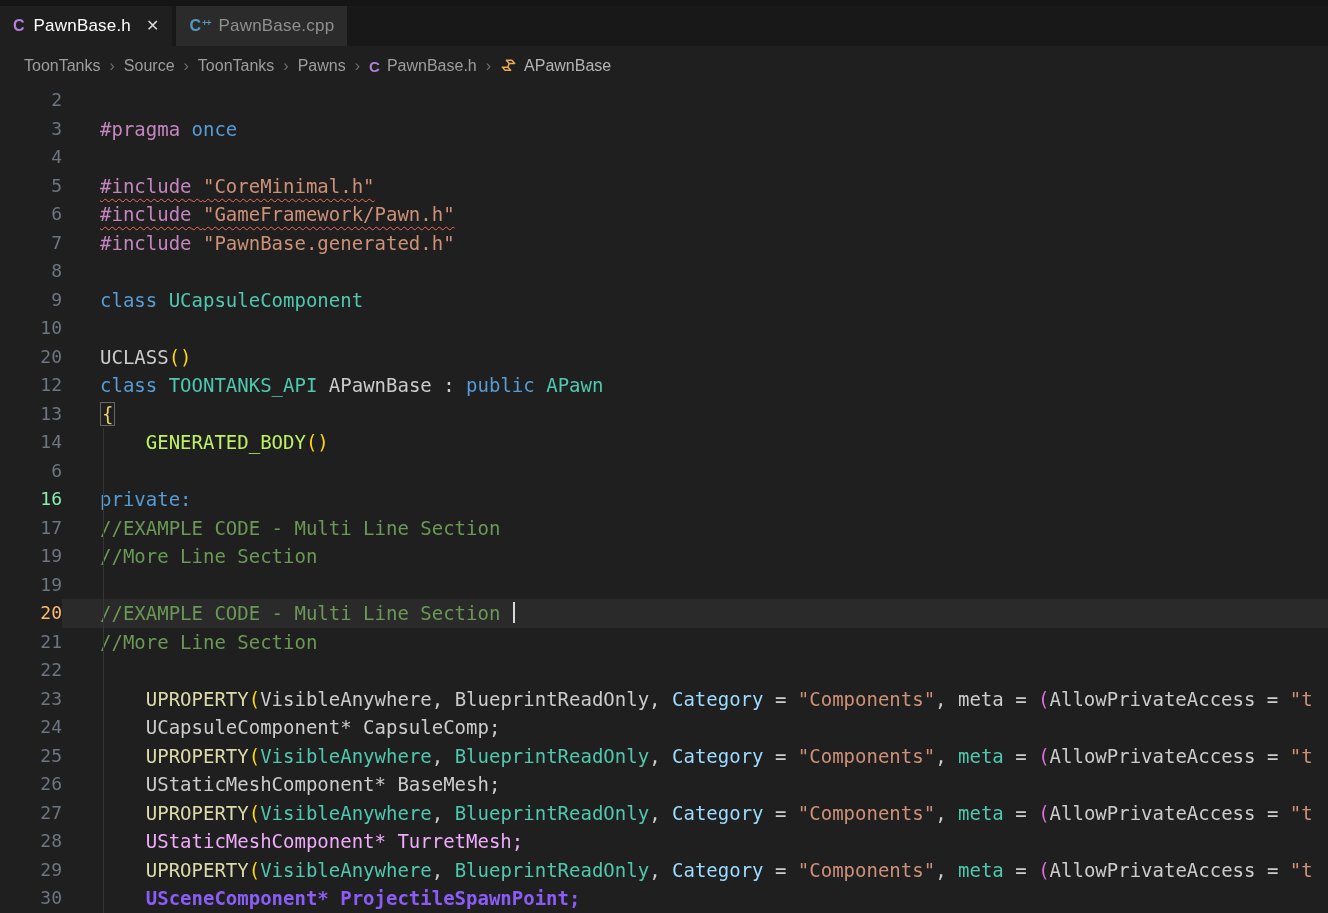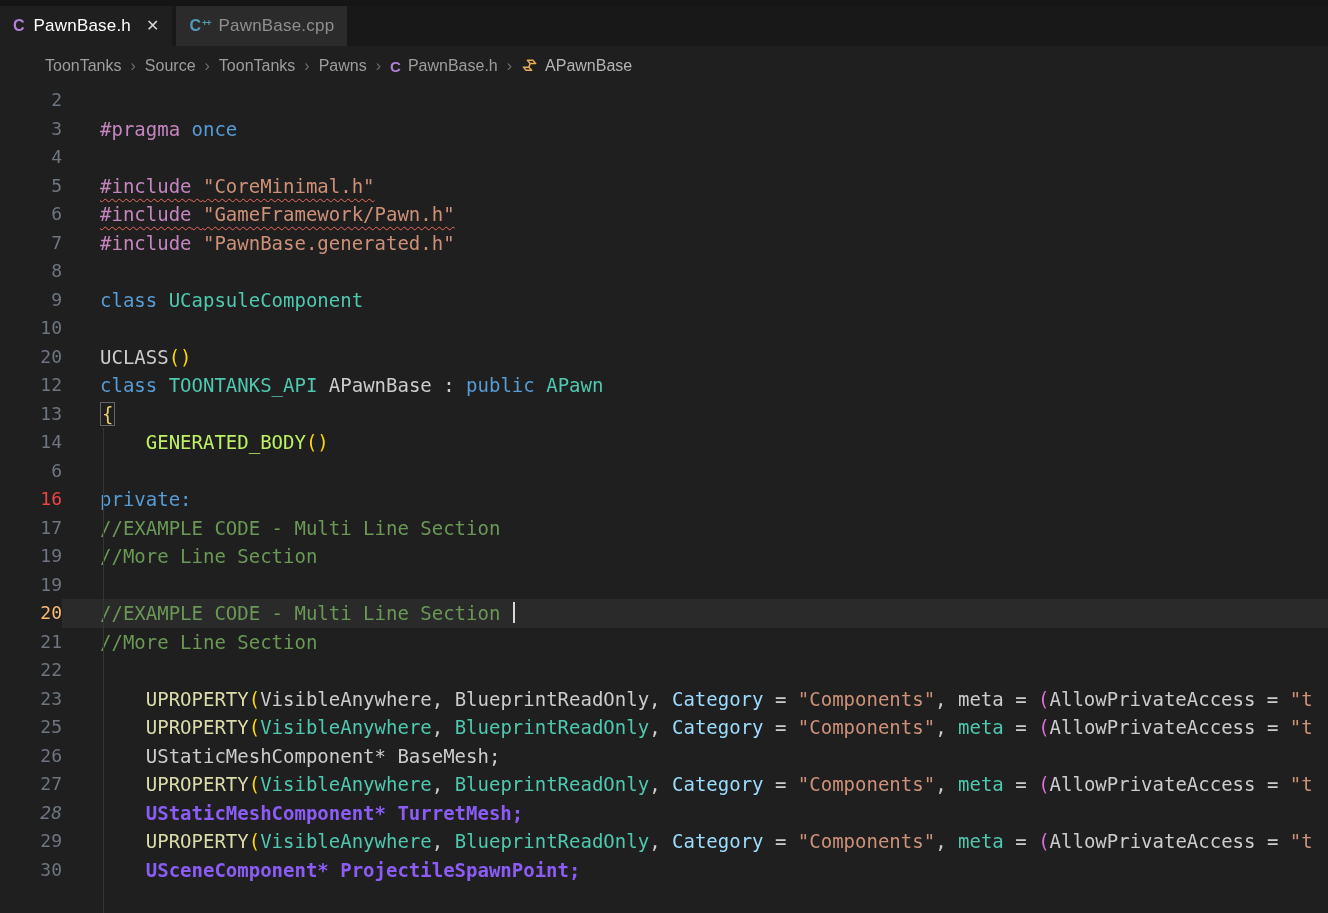--- a/index.html
+++ b/index.html
@@ -13,21 +13,21 @@
   .tabbar{display:flex;height:40px;background:#181818;align-items:stretch;}
   .tab{display:flex;align-items:center;padding:0 13px;cursor:pointer;}
   .tab.active{background:#1f1f1f;color:#ffffff;}
   .tab.inactive{background:#2b2b2c;color:#8f8f8f;margin-left:4px;}
   .tab-label{font-size:17px;margin-left:9px;letter-spacing:.2px;}
   .ficon{font-weight:bold;font-size:16px;font-family:"Liberation Sans",sans-serif;position:relative;}
   .ficon .pp{font-size:9px;font-weight:bold;position:relative;top:-5px;left:1px;letter-spacing:-1px;}
   .tab-close{margin-left:15px;font-size:16px;color:#d6d6d6;line-height:1;}
   .tabbar-filler{flex:1;background:#181818;}
   
-  .breadcrumbs{height:40px;display:flex;align-items:center;background:#1f1f1f;padding-left:24px;font-size:16px;color:#9d9d9d;margin-left:21px;}
+  .breadcrumbs{height:40px;display:flex;align-items:center;background:#1f1f1f;padding-left:24px;font-size:16px;color:#9d9d9d;}
   .crumb{display:flex;align-items:center;}
   .crumb-sep{margin:0 9px;color:#6e6e6e;font-size:16px;}
   .crumb-icon{margin-right:7px;display:flex;align-items:center;}
   .crumb-last{color:#b5b5b5;}
   
   .editor{position:relative;height:827px;overflow:hidden;background:#1f1f1f;
     font-family:"DejaVu Sans Mono","Liberation Mono",monospace;font-size:19px;}
   .iguide{position:absolute;width:1px;background:#353535;left:103px;top:342px;bottom:0;}
   .row{display:flex;height:28.5px;line-height:28.5px;white-space:pre;}
   .gutter{width:62px;flex:none;text-align:right;font-size:18px;}
@@ -99,28 +99,29 @@
       <div class="row"><div class="gutter" style="color: rgb(110, 118, 129);">6</div><div class="code"><span class="squig" style="text-decoration-color: rgb(239, 106, 90);"><span class="pp" style="color: rgb(197, 134, 192);">#include</span><span class="tx" style="color: rgb(204, 204, 204);"> </span><span class="st" style="color: rgb(206, 145, 120);">"GameFramework/Pawn.h"</span></span></div></div>
       <div class="row"><div class="gutter" style="color: rgb(110, 118, 129);">7</div><div class="code"><span class="pp" style="color: rgb(197, 134, 192);">#include</span><span class="tx" style="color: rgb(204, 204, 204);"> </span><span class="st" style="color: rgb(206, 145, 120);">"PawnBase.generated.h"</span></div></div>
       <div class="row"><div class="gutter" style="color: rgb(110, 118, 129);">8</div><div class="code"></div></div>
       <div class="row"><div class="gutter" style="color: rgb(110, 118, 129);">9</div><div class="code"><span class="kw" style="color: rgb(86, 156, 214);">class</span><span class="tx" style="color: rgb(204, 204, 204);"> </span><span class="ty" style="color: rgb(78, 201, 176);">UCapsuleComponent</span></div></div>
       <div class="row"><div class="gutter" style="color: rgb(110, 118, 129);">10</div><div class="code"></div></div>
       <div class="row"><div class="gutter" style="color: rgb(110, 118, 129);">20</div><div class="code"><span class="tx" style="color: rgb(204, 204, 204);">UCLASS</span><span class="p1" style="color: rgb(255, 215, 0);">()</span></div></div>
       <div class="row"><div class="gutter" style="color: rgb(110, 118, 129);">12</div><div class="code"><span class="kw" style="color: rgb(86, 156, 214);">class</span><span class="tx" style="color: rgb(204, 204, 204);"> </span><span class="ty" style="color: rgb(78, 201, 176);">TOONTANKS_API</span><span class="tx" style="color: rgb(204, 204, 204);"> APawnBase : </span><span class="kw" style="color: rgb(86, 156, 214);">public</span><span class="tx" style="color: rgb(204, 204, 204);"> </span><span class="ty" style="color: rgb(78, 201, 176);">APawn</span></div></div>
       <div class="row"><div class="gutter" style="color: rgb(110, 118, 129);">13</div><div class="code"><span class="bk" style="color: rgb(232, 209, 108);">{</span></div></div>
       <div class="row"><div class="gutter" style="color: rgb(110, 118, 129); text-align: right;">14</div><div class="code"><span class="tx" style="color: rgb(204, 204, 204);">    </span><span class="mc" style="color: #bef264;">GENERATED_BODY</span><span class="p1" style="color: rgb(255, 215, 0);">()</span></div></div>
       <div class="row"><div class="gutter" style="color: rgb(110, 118, 129);">6</div><div class="code"></div></div>
-      <div class="row"><div class="gutter" style="color: #ef4444;">16</div><div class="code"><span class="kw" style="color: rgb(86, 156, 214);">private:</span></div></div>
+      <div class="row"><div class="gutter" style="color: #86efac;">16</div><div class="code"><span class="kw" style="color: rgb(86, 156, 214);">private:</span></div></div>
       <div class="row"><div class="gutter" style="color: rgb(110, 118, 129);">17</div><div class="code"><span class="cm" style="color: rgb(106, 153, 85);">//EXAMPLE CODE - Multi Line Section</span></div></div>
       <div class="row"><div class="gutter" style="color: rgb(110, 118, 129);">19</div><div class="code"><span class="cm" style="color: rgb(106, 153, 85);">//More Line Section</span></div></div>
       <div class="row"><div class="gutter" style="color: rgb(110, 118, 129);">19</div><div class="code"></div></div>
       <div class="row current"><div class="gutter" style="color: #fdba74;">20</div><div class="code"><span class="cm" style="color: rgb(106, 153, 85);">//EXAMPLE CODE - Multi Line Section </span><span class="cursor" style="background: rgb(215, 215, 215);"></span></div></div>
       <div class="row"><div class="gutter" style="color: rgb(110, 118, 129);">21</div><div class="code"><span class="cm" style="color: rgb(106, 153, 85);">//More Line Section</span></div></div>
       <div class="row"><div class="gutter" style="color: rgb(110, 118, 129);">22</div><div class="code"></div></div>
       <div class="row"><div class="gutter" style="color: rgb(110, 118, 129);">23</div><div class="code"><span class="tx" style="color: rgb(204, 204, 204);">    </span><span class="mc" style="color: rgb(220, 220, 170);">UPROPERTY</span><span class="p1" style="color: rgb(255, 215, 0);">(</span><span class="tx" style="color: rgb(204, 204, 204);">VisibleAnywhere, BlueprintReadOnly, </span><span class="pb" style="color: rgb(156, 220, 254);">Category</span><span class="tx" style="color: rgb(204, 204, 204);"> = </span><span class="st" style="color: rgb(206, 145, 120);">"Components"</span><span class="tx" style="color: rgb(204, 204, 204);">, meta = </span><span class="p2" style="color: rgb(218, 112, 214);">(</span><span class="tx" style="color: rgb(204, 204, 204);">AllowPrivateAccess = </span><span class="st" style="color: rgb(206, 145, 120);">"t</span></div></div>
+      <div class="row"><div class="gutter" style="color: rgb(110, 118, 129);">24</div><div class="code"><span class="tx" style="color: rgb(204, 204, 204);">    UCapsuleComponent* CapsuleComp;</span></div></div>
       <div class="row"><div class="gutter" style="color: rgb(110, 118, 129);">25</div><div class="code"><span class="tx" style="color: rgb(204, 204, 204);">    </span><span class="mc" style="color: rgb(220, 220, 170);">UPROPERTY</span><span class="p1" style="color: rgb(255, 215, 0);">(</span><span class="ty" style="color: rgb(78, 201, 176);">VisibleAnywhere</span><span class="tx" style="color: rgb(204, 204, 204);">, </span><span class="ty" style="color: rgb(78, 201, 176);">BlueprintReadOnly</span><span class="tx" style="color: rgb(204, 204, 204);">, </span><span class="pb" style="color: rgb(156, 220, 254);">Category</span><span class="tx" style="color: rgb(204, 204, 204);"> = </span><span class="st" style="color: rgb(206, 145, 120);">"Components"</span><span class="tx" style="color: rgb(204, 204, 204);">, </span><span class="ty" style="color: rgb(78, 201, 176);">meta</span><span class="tx" style="color: rgb(204, 204, 204);"> = </span><span class="p2" style="color: rgb(218, 112, 214);">(</span><span class="tx" style="color: rgb(204, 204, 204);">AllowPrivateAccess = </span><span class="st" style="color: rgb(206, 145, 120);">"t</span></div></div>
       <div class="row"><div class="gutter" style="color: rgb(110, 118, 129);">26</div><div class="code"><span class="tx" style="color: rgb(204, 204, 204);">    UStaticMeshComponent* BaseMesh;</span></div></div>
       <div class="row"><div class="gutter" style="color: rgb(110, 118, 129);">27</div><div class="code"><span class="tx" style="color: rgb(204, 204, 204);">    </span><span class="mc" style="color: rgb(220, 220, 170);">UPROPERTY</span><span class="p1" style="color: rgb(255, 215, 0);">(</span><span class="ty" style="color: rgb(78, 201, 176);">VisibleAnywhere</span><span class="tx" style="color: rgb(204, 204, 204);">, </span><span class="ty" style="color: rgb(78, 201, 176);">BlueprintReadOnly</span><span class="tx" style="color: rgb(204, 204, 204);">, </span><span class="pb" style="color: rgb(156, 220, 254);">Category</span><span class="tx" style="color: rgb(204, 204, 204);"> = </span><span class="st" style="color: rgb(206, 145, 120);">"Components"</span><span class="tx" style="color: rgb(204, 204, 204);">, </span><span class="ty" style="color: rgb(78, 201, 176);">meta</span><span class="tx" style="color: rgb(204, 204, 204);"> = </span><span class="p2" style="color: rgb(218, 112, 214);">(</span><span class="tx" style="color: rgb(204, 204, 204);">AllowPrivateAccess = </span><span class="st" style="color: rgb(206, 145, 120);">"t</span></div></div>
-      <div class="row"><div class="gutter" style="color: rgb(110, 118, 129); font-style: italic;">28</div><div class="code"><span class="tx" style="color: #8b5cf6; font-weight: bold;">    UStaticMeshComponent* TurretMesh;</span></div></div>
+      <div class="row"><div class="gutter" style="color: rgb(110, 118, 129);">28</div><div class="code"><span class="tx" style="color: #f0abfc;">    UStaticMeshComponent* TurretMesh;</span></div></div>
       <div class="row"><div class="gutter" style="color: rgb(110, 118, 129);">29</div><div class="code"><span class="tx" style="color: rgb(204, 204, 204);">    </span><span class="mc" style="color: rgb(220, 220, 170);">UPROPERTY</span><span class="p1" style="color: rgb(255, 215, 0);">(</span><span class="ty" style="color: rgb(78, 201, 176);">VisibleAnywhere</span><span class="tx" style="color: rgb(204, 204, 204);">, </span><span class="ty" style="color: rgb(78, 201, 176);">BlueprintReadOnly</span><span class="tx" style="color: rgb(204, 204, 204);">, </span><span class="pb" style="color: rgb(156, 220, 254);">Category</span><span class="tx" style="color: rgb(204, 204, 204);"> = </span><span class="st" style="color: rgb(206, 145, 120);">"Components"</span><span class="tx" style="color: rgb(204, 204, 204);">, </span><span class="ty" style="color: rgb(78, 201, 176);">meta</span><span class="tx" style="color: rgb(204, 204, 204);"> = </span><span class="p2" style="color: rgb(218, 112, 214);">(</span><span class="tx" style="color: rgb(204, 204, 204);">AllowPrivateAccess = </span><span class="st" style="color: rgb(206, 145, 120);">"t</span></div></div>
       <div class="row"><div class="gutter" style="color: rgb(110, 118, 129);">30</div><div class="code"><span class="tx" style="color: #8b5cf6; font-weight: bold;">    USceneComponent* ProjectileSpawnPoint;</span></div></div>
     </div>
 </div>
 
 </body></html>

